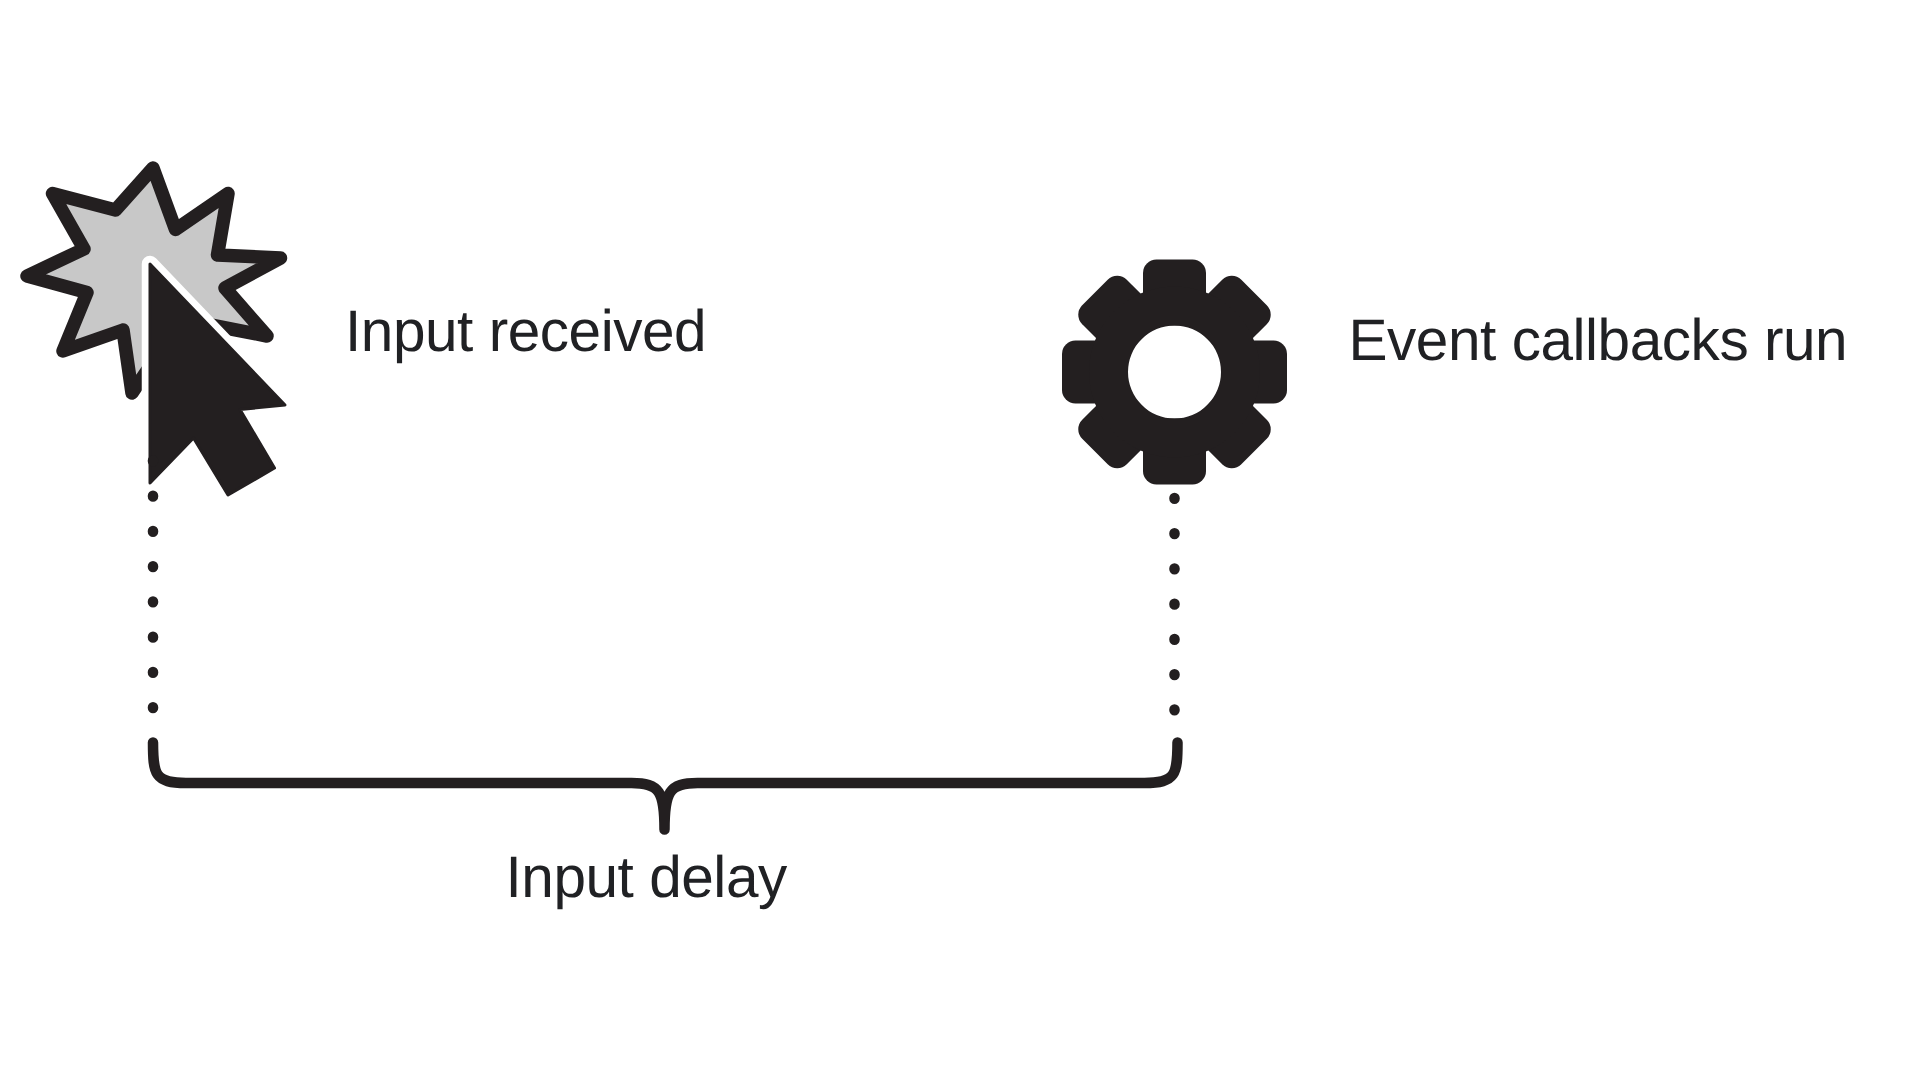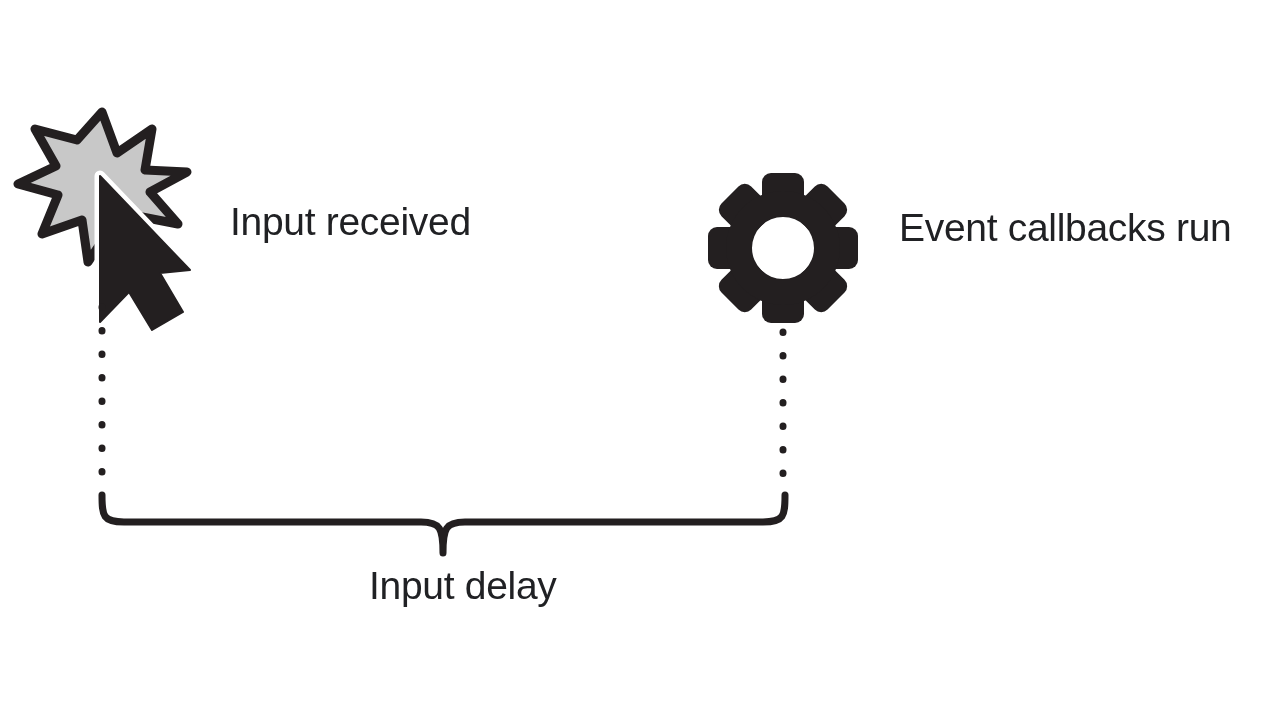--- a/index.html
+++ b/index.html
@@ -41,21 +41,20 @@
     left: 230px;
     top: 202px;
   }
   #label-event-callbacks {
     left: 899px;
     top: 208px;
   }
   #label-input-delay {
     left: 337px;
     top: 566px;
-    margin-left: 32px;
   }
 </style>
 </head>
 <body>
 
 <div id="stage">
 
   <svg id="diagram-svg" viewBox="0 0 1280 720" xmlns="http://www.w3.org/2000/svg">
 
     <g>

